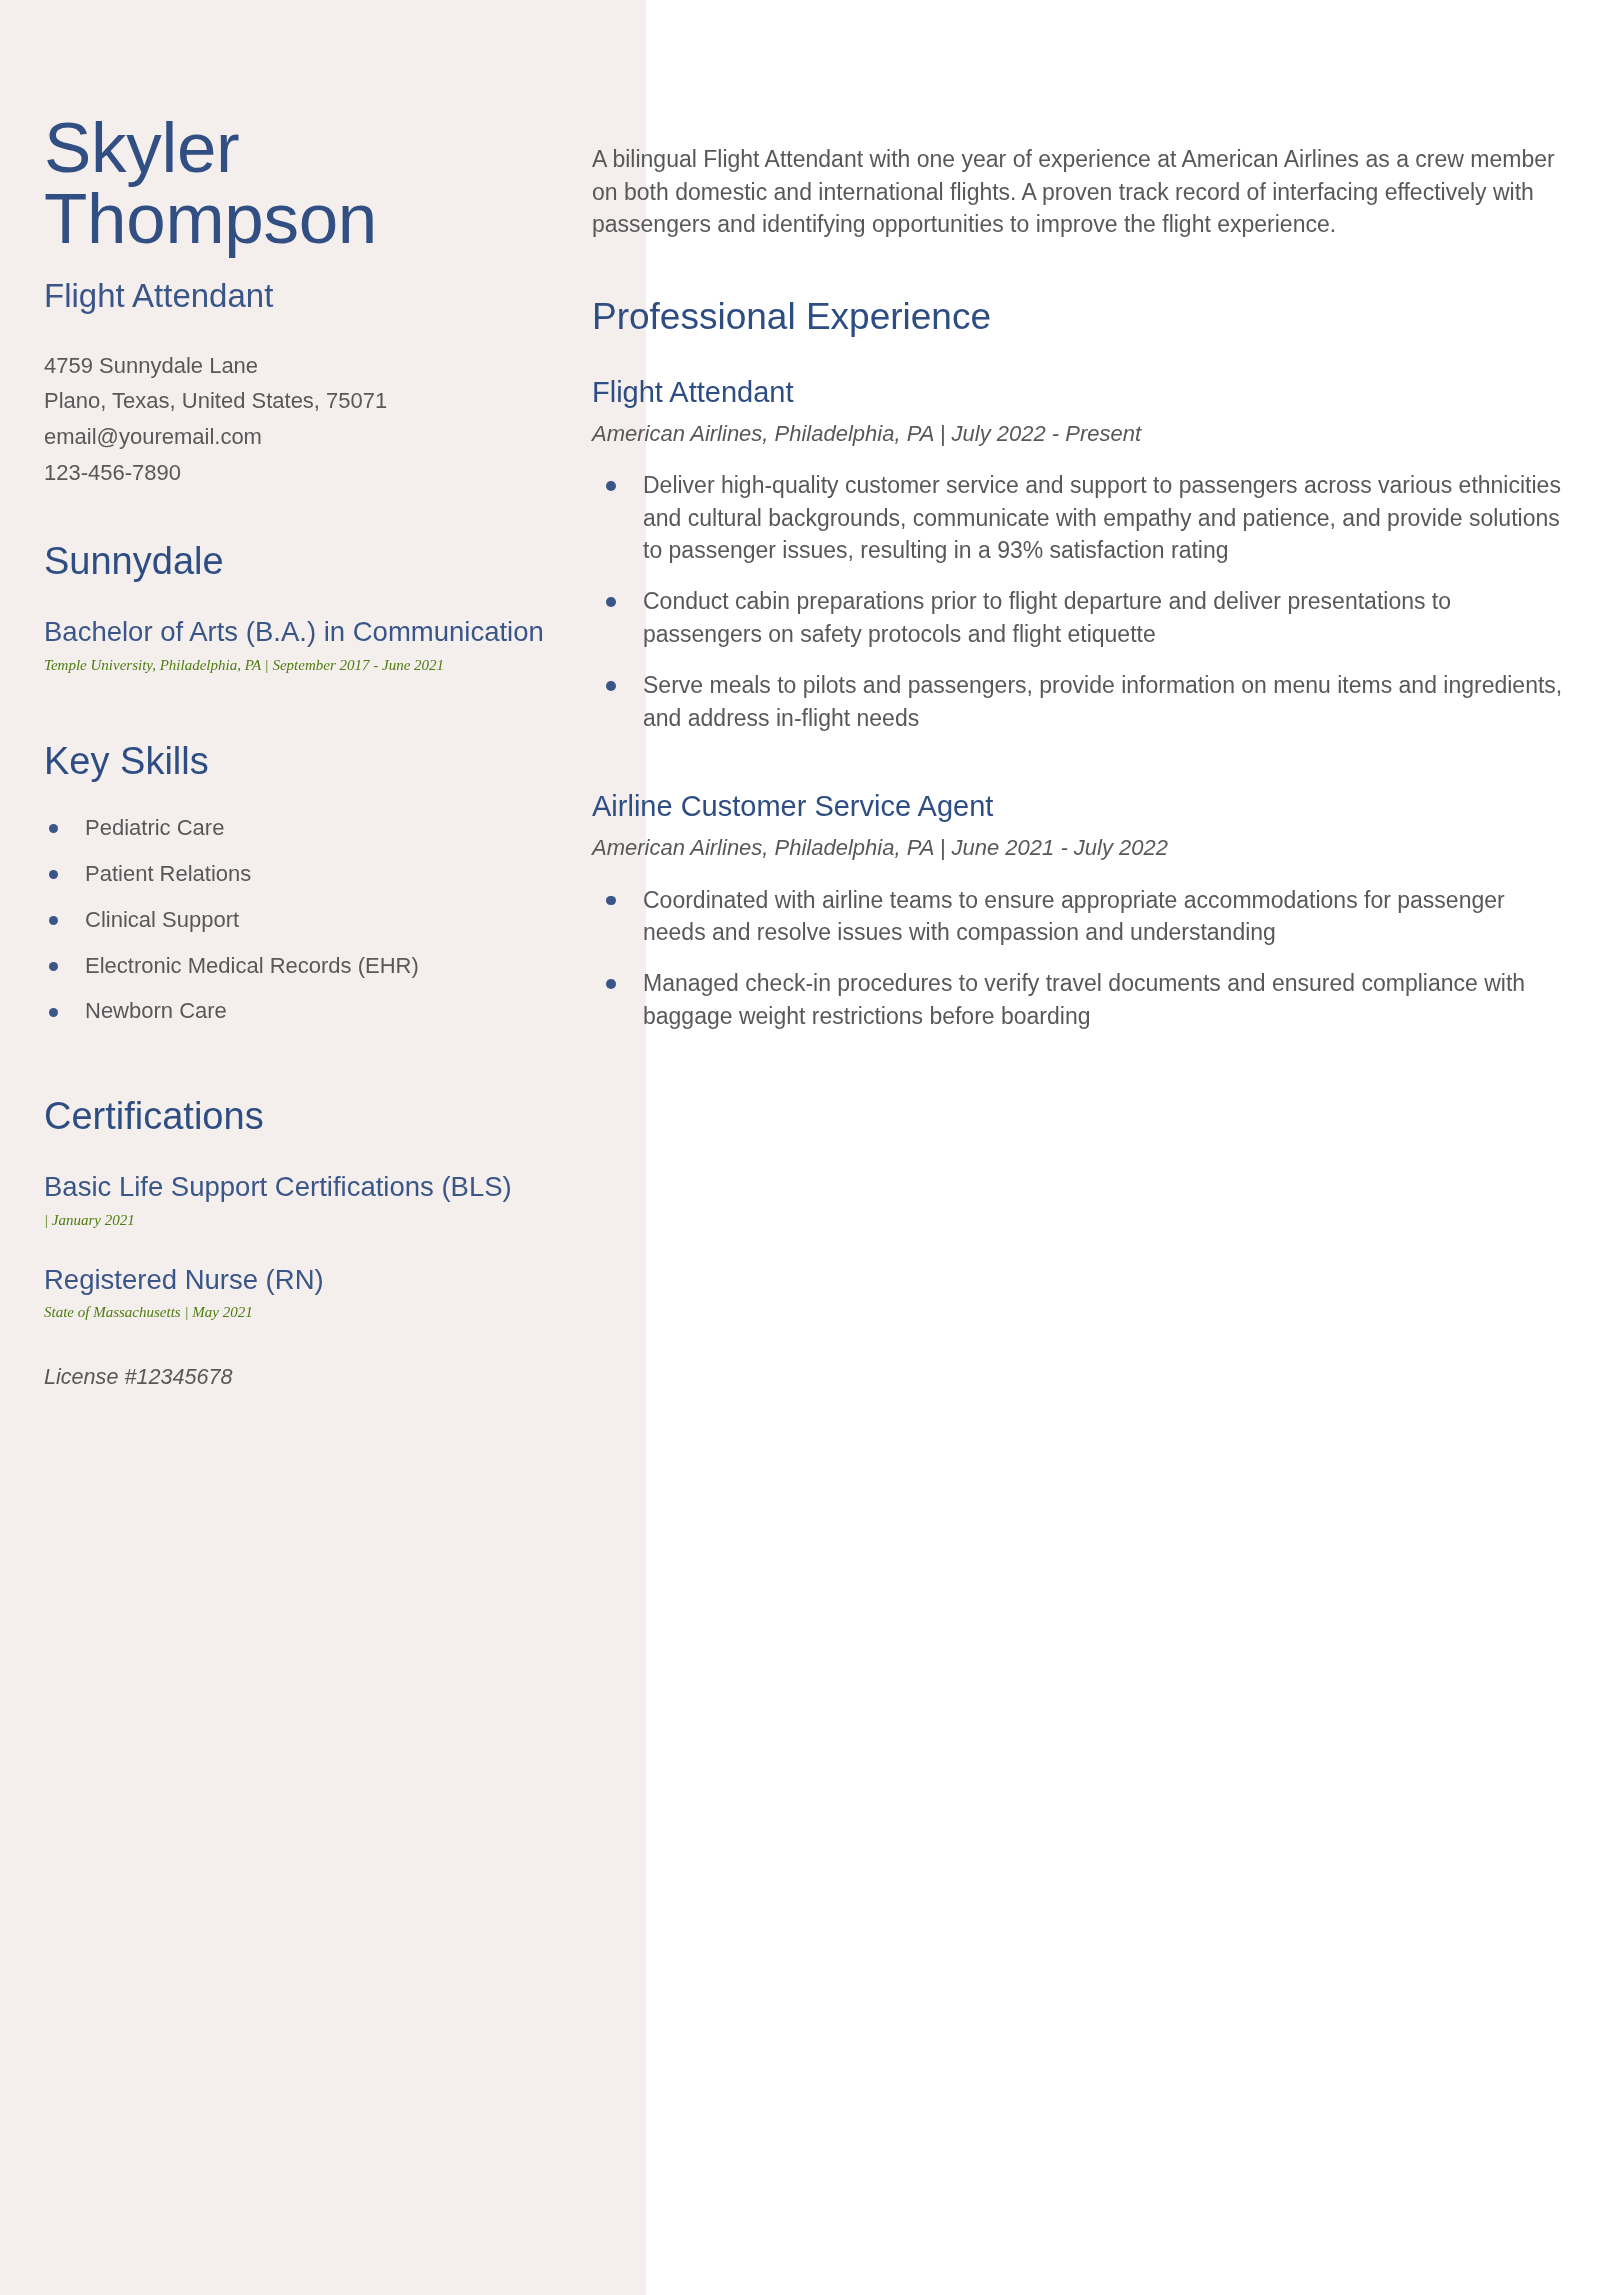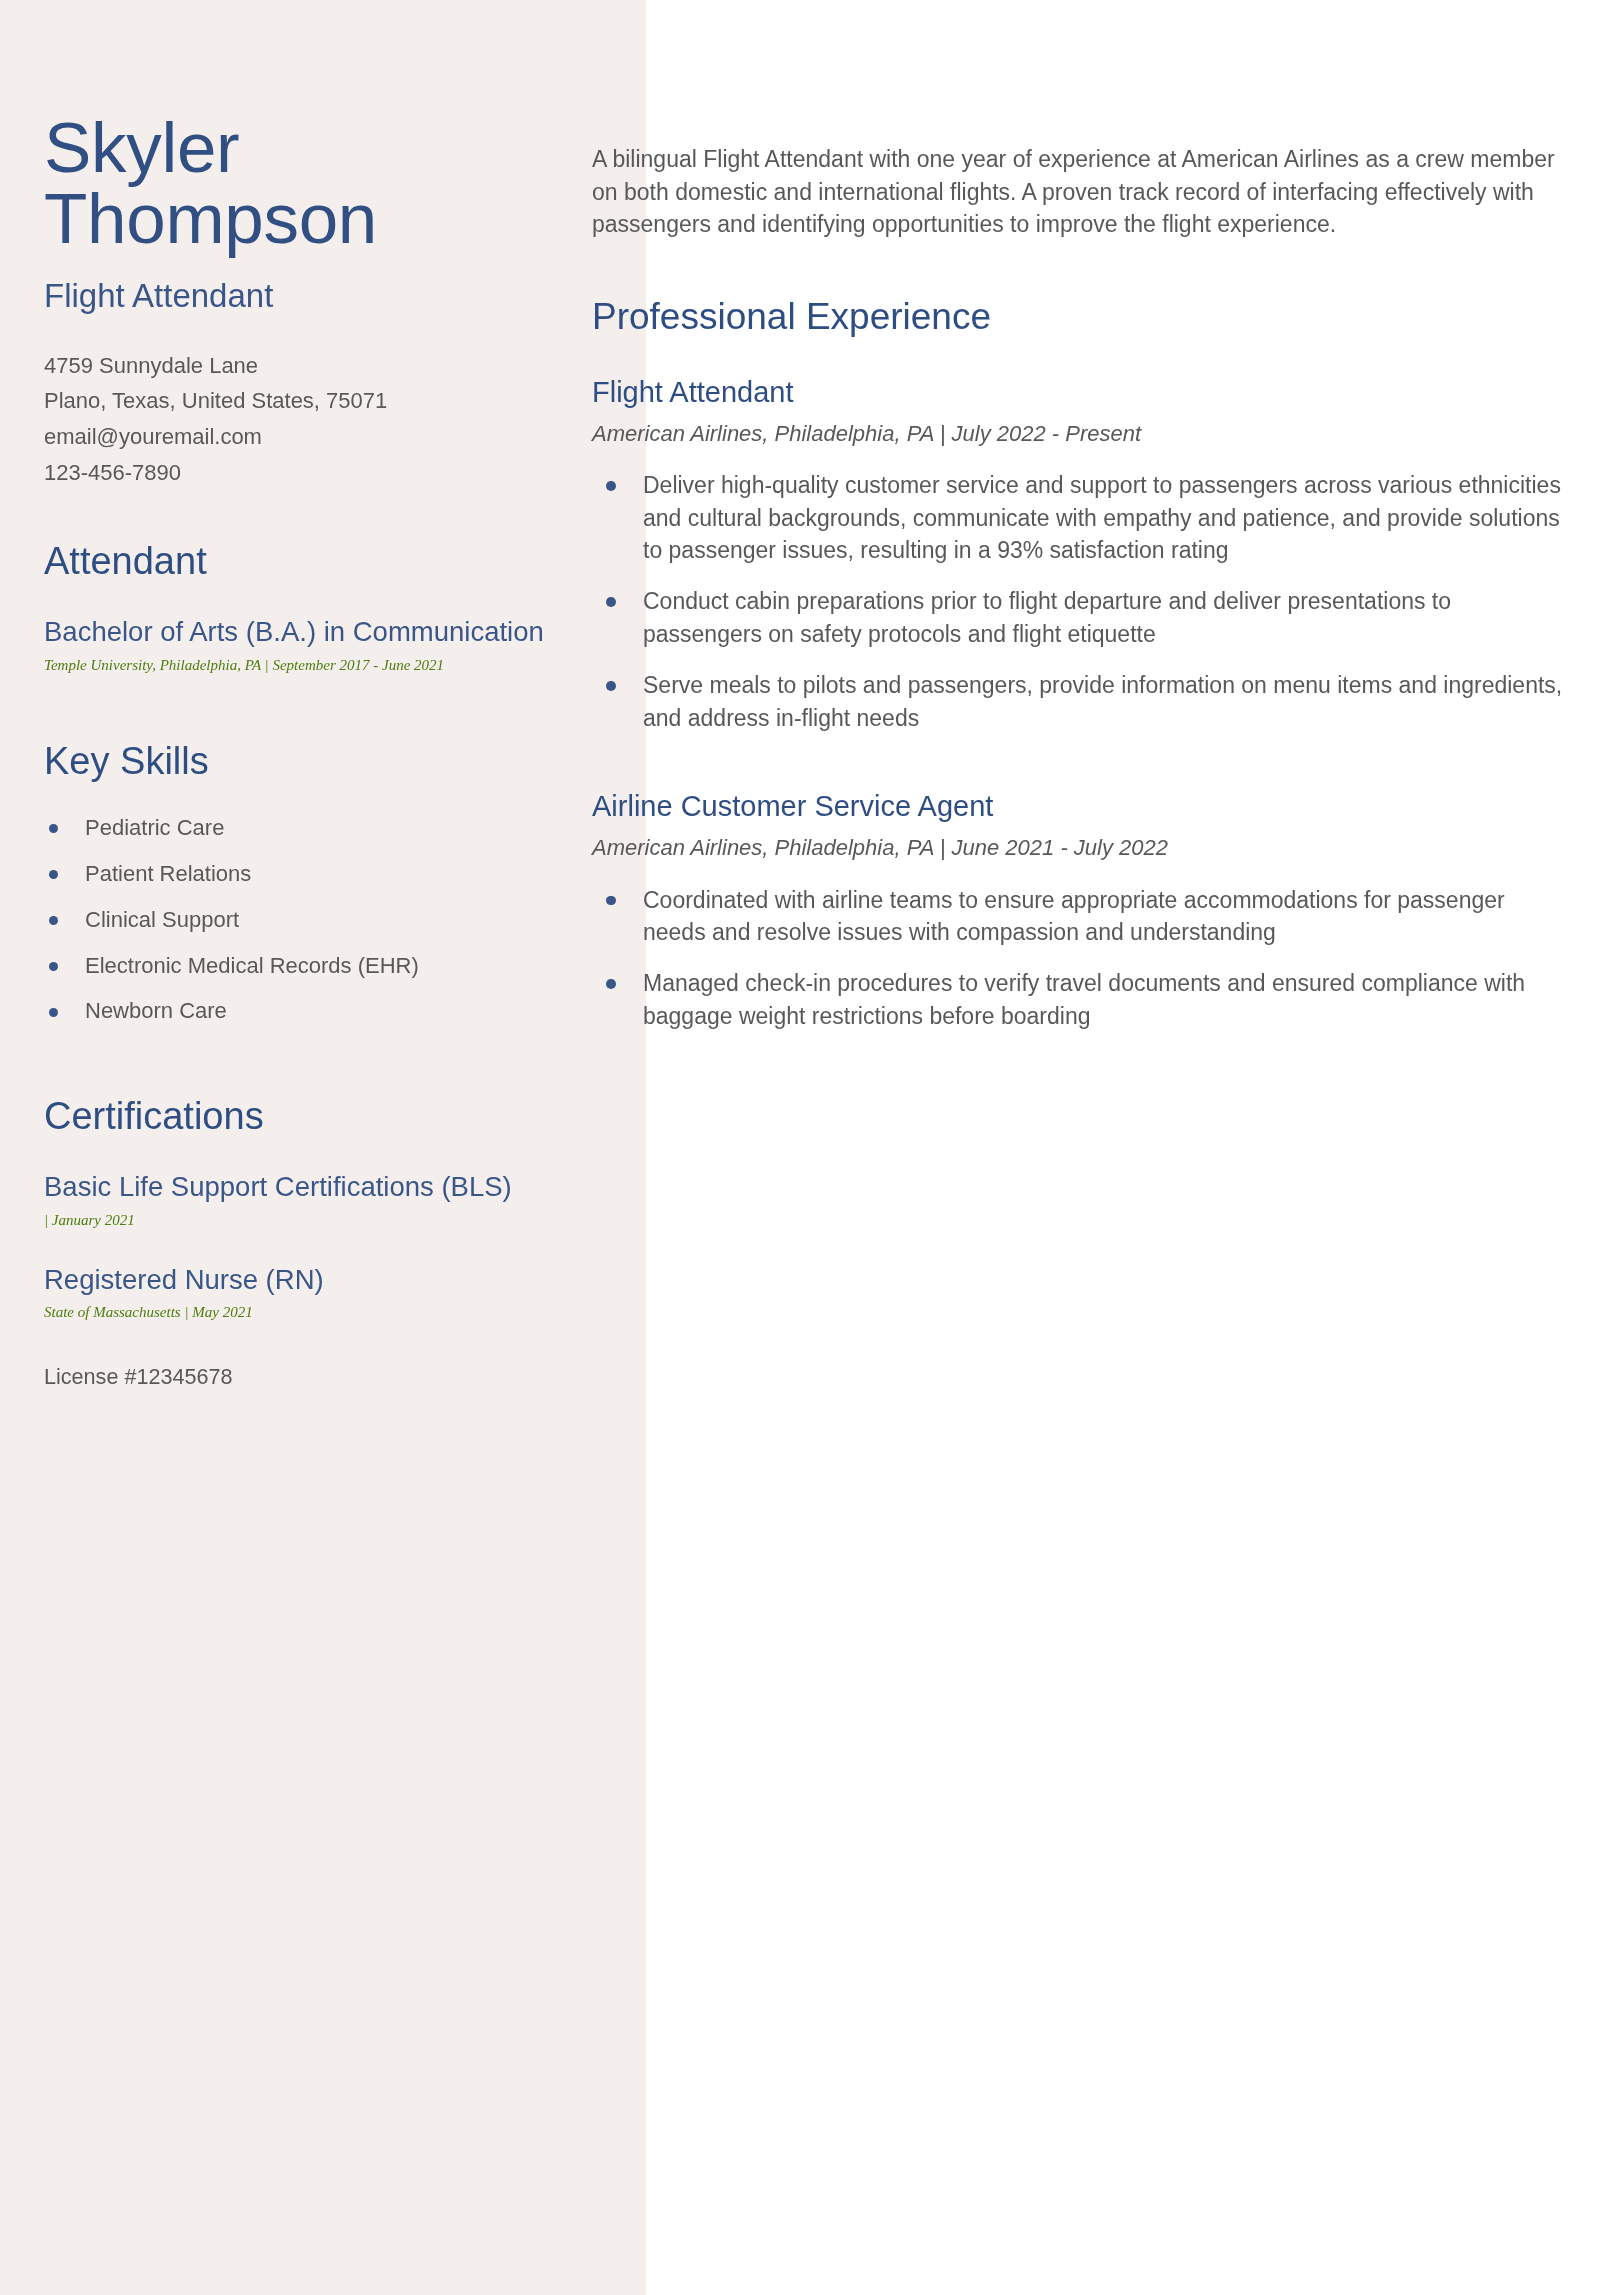--- a/index.html
+++ b/index.html
@@ -80,20 +80,21 @@
     line-height: 1.42;
     font-style: italic;
     margin-top: 3.9px;
     font-family: Liberation Serif, serif;
   }
   .entry-extra {
     color: #58585a;
     font-size: 21.6px;
     line-height: 1.45;
     margin-top: 37px;
+    font-style: italic;
   }
 
   .skills-list {
     list-style: none;
     margin: 26px 0 0 0;
     padding: 0;
   }
   .skills-list li {
     position: relative;
     color: #58585a;
@@ -190,21 +191,21 @@
 
     <div class="job-title">Flight Attendant</div>
 
     <div class="contact">
       <div>4759 Sunnydale Lane</div>
       <div>Plano, Texas, United States, 75071</div>
       <div>email@youremail.com</div>
       <div>123-456-7890</div>
     </div>
 
-    <h2 class="sb-section-title sb-h-edu">Attendant</h2>
+    <h2 class="sb-section-title sb-h-edu">Sunnydale</h2>
     <div class="entry-title">Bachelor of Arts (B.A.) in Communication</div>
     <div class="entry-sub">Temple University, Philadelphia, PA | September 2017 - June 2021</div>
 
     <h2 class="sb-section-title sb-h-skills">Key Skills</h2>
     <ul class="skills-list">
       <li>
         <span class="dot"></span>
         <span>Pediatric Care</span>
       </li>
       <li>

